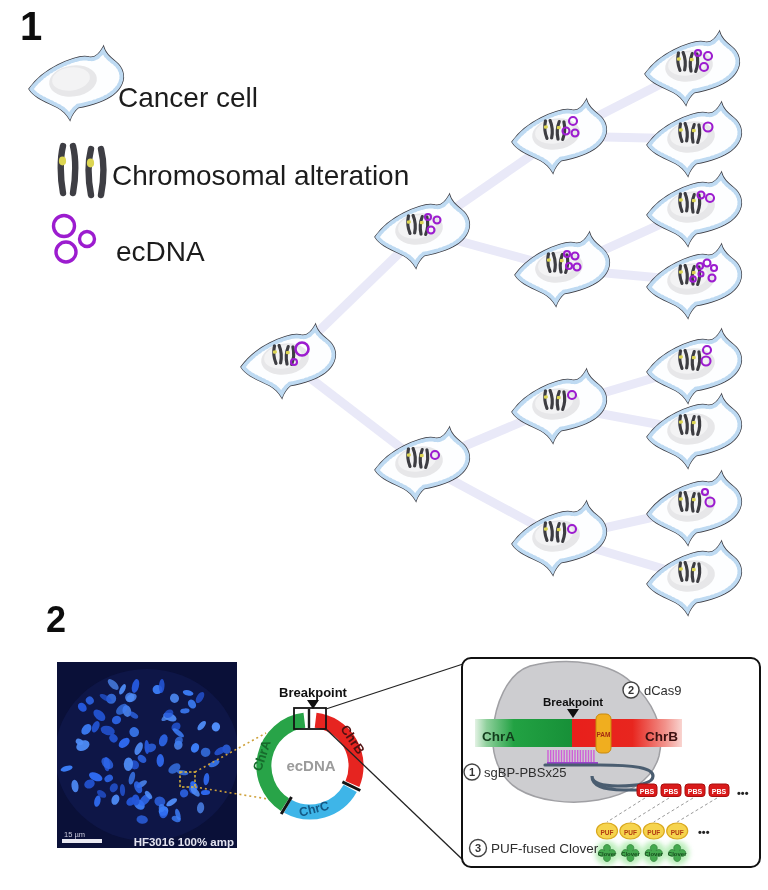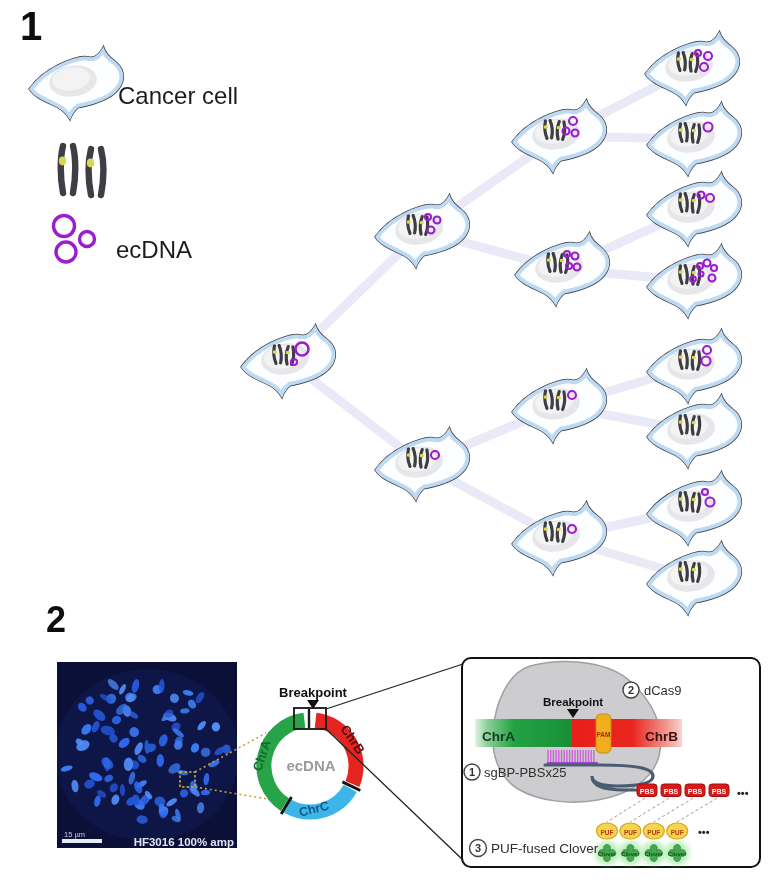--- a/index.html
+++ b/index.html
@@ -1,21 +1,21 @@
 <!DOCTYPE html>
 <html><head>
 <meta charset="utf-8">
 <style>
   html,body{margin:0;padding:0;background:#ffffff;}
   .stage{position:relative;width:768px;height:890px;background:#ffffff;overflow:hidden;
          font-family:"Liberation Sans",sans-serif;}
   .panel-num{position:absolute;font-weight:800;color:#0d0d0d;line-height:1;}
   #n1{left:20px;top:6px;font-size:40px;}
   #n2{left:46px;top:602px;font-size:36px;}
-  .leg-label{position:absolute;font-size:24px;color:#1c1c1c;white-space:nowrap;}
+  .leg-label{position:absolute;font-size:28px;color:#1c1c1c;white-space:nowrap;}
   #leg1{left:118px;top:82px;}
   #leg2{left:112px;top:160px;}
   #leg3{left:116px;top:236px;}
   svg.canvas{position:absolute;left:0;top:0;}
   text{font-family:"Liberation Sans",sans-serif;}
 </style>
 </head>
 <body>
 
 <div class="stage">
@@ -424,14 +424,15 @@
         <circle cx="478" cy="848" r="8.5" fill="#fff" stroke="#444" stroke-width="1.4"></circle>
         <text x="478" y="852" font-size="11" font-weight="bold" fill="#333" text-anchor="middle">3</text>
         <text x="491" y="853" font-size="13.5" fill="#2e2e2e">PUF-fused Clover</text>
       </g>
     </g>
   </svg>
 
   <div class="panel-num" id="n1">1</div>
   <div class="panel-num" id="n2">2</div>
   <div class="leg-label" id="leg1">Cancer cell</div>
+  <div class="leg-label" id="leg2">Chromosomal alteration</div>
   <div class="leg-label" id="leg3">ecDNA</div>
 </div>
 
 </body></html>

